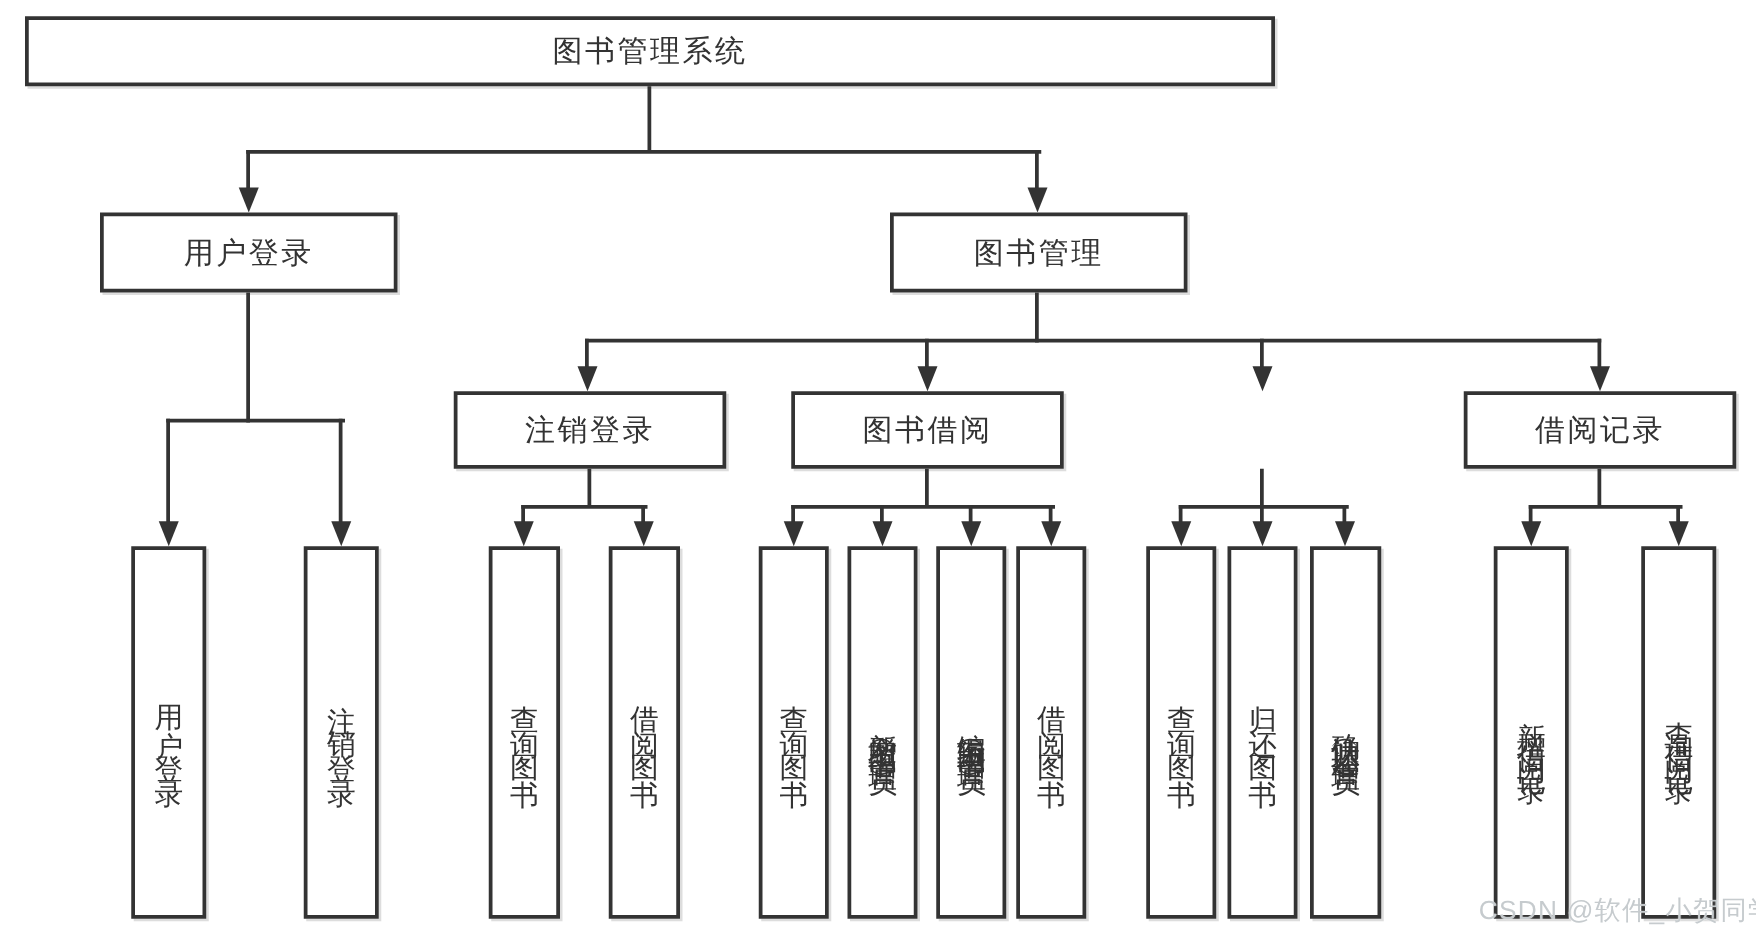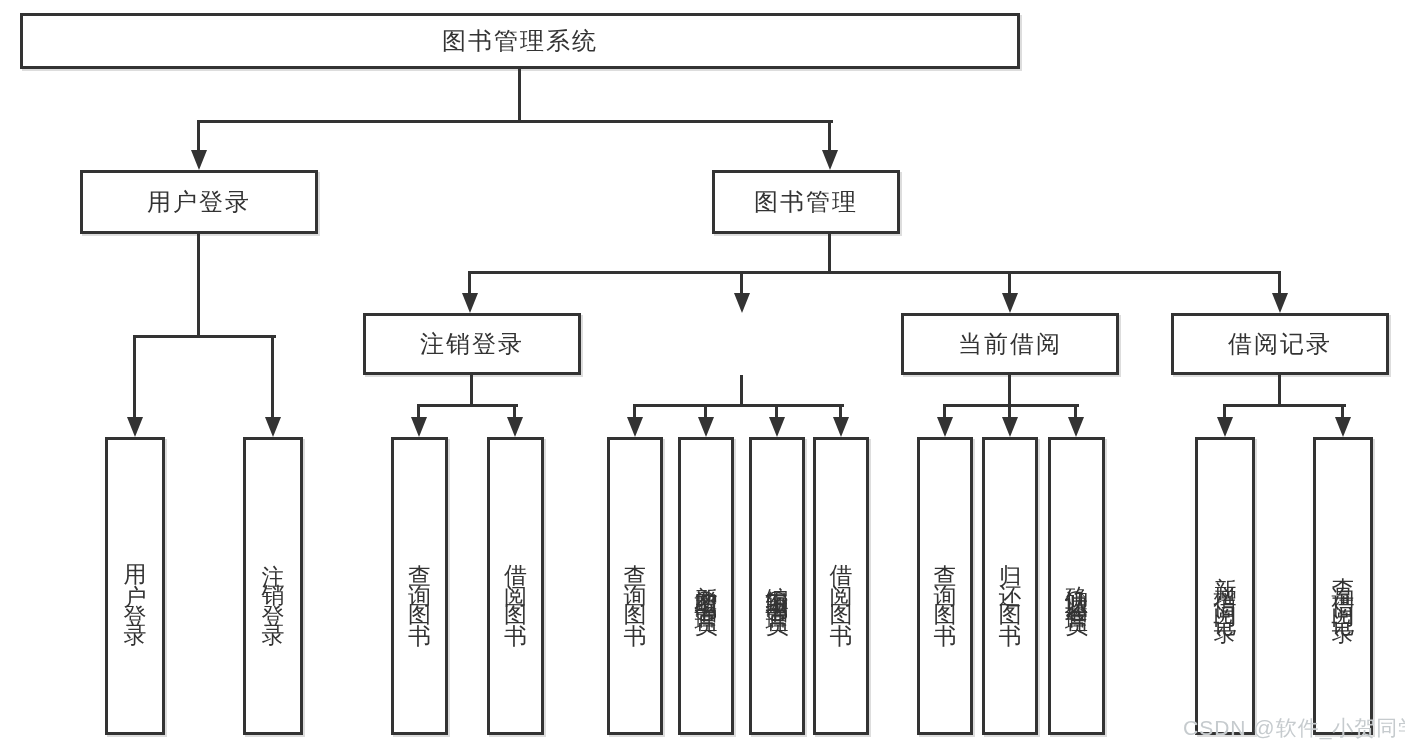--- a/index.html
+++ b/index.html
@@ -61,21 +61,21 @@
   <div class="line" style="left:518px;top:69px;width:3px;height:51px;"></div>
   <div class="line" style="left:197px;top:120px;width:636px;height:3px;"></div>
   <div class="line" style="left:197px;top:120px;width:3px;height:32px;"></div>
   <div class="ah" style="left:191px;top:150px;"></div>
   <div class="line" style="left:828px;top:120px;width:3px;height:32px;"></div>
   <div class="ah" style="left:822px;top:150px;"></div>
 
   <div class="box h" style="left:80px;top:170px;width:238px;height:64px;">
     <span>用户登录</span>
   </div>
-  <div class="box h" style="left:712px;top:170px;width:188px;height:64px;">
+  <div class="box h" style="left:712px;top:170px;width:238px;height:64px;">
     <span>图书管理</span>
   </div>
 
   <div class="line" style="left:197px;top:234px;width:3px;height:104px;"></div>
   <div class="line" style="left:133px;top:335px;width:143px;height:3px;"></div>
   <div class="line" style="left:133px;top:335px;width:3px;height:84px;"></div>
   <div class="ah" style="left:127px;top:417px;"></div>
   <div class="line" style="left:271px;top:335px;width:3px;height:84px;"></div>
   <div class="ah" style="left:265px;top:417px;"></div>
 
@@ -93,22 +93,22 @@
   <div class="line" style="left:740px;top:271px;width:3px;height:24px;"></div>
   <div class="ah" style="left:734px;top:293px;"></div>
   <div class="line" style="left:1008px;top:271px;width:3px;height:24px;"></div>
   <div class="ah" style="left:1002px;top:293px;"></div>
   <div class="line" style="left:1278px;top:271px;width:3px;height:24px;"></div>
   <div class="ah" style="left:1272px;top:293px;"></div>
 
   <div class="box h" style="left:363px;top:313px;width:218px;height:62px;">
     <span>注销登录</span>
   </div>
-  <div class="box h" style="left:901px;top:313px;width:218px;height:62px;">
-    <span>当前借阅</span>
+  <div class="box h" style="left:633px;top:313px;width:218px;height:62px;">
+    <span>图书借阅</span>
   </div>
   <div class="box h" style="left:1171px;top:313px;width:218px;height:62px;">
     <span>借阅记录</span>
   </div>
 
   <div class="line" style="left:470px;top:375px;width:3px;height:31px;"></div>
   <div class="line" style="left:417px;top:404px;width:101px;height:3px;"></div>
   <div class="line" style="left:417px;top:404px;width:3px;height:15px;"></div>
   <div class="ah" style="left:411px;top:417px;"></div>
   <div class="line" style="left:513px;top:404px;width:3px;height:15px;"></div>

